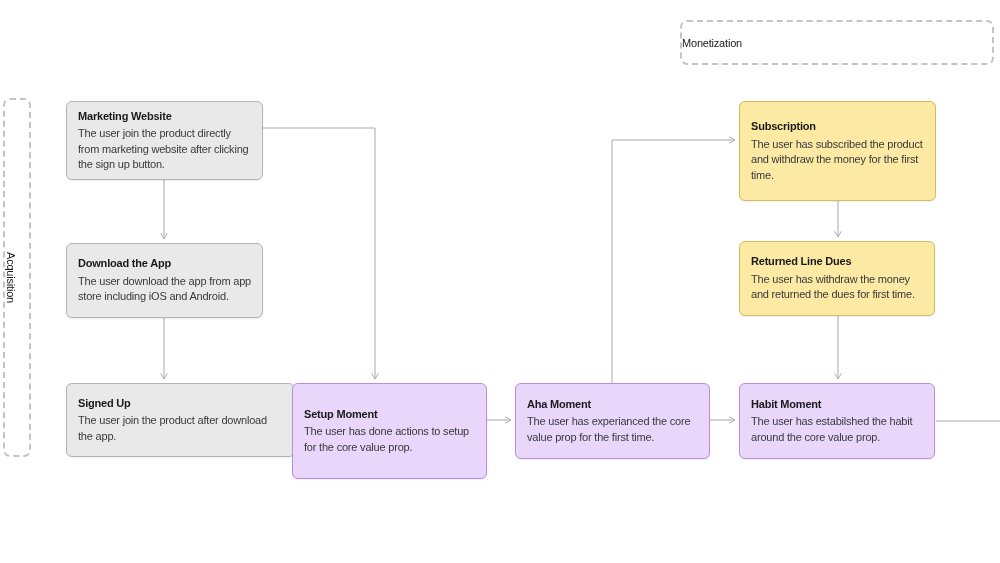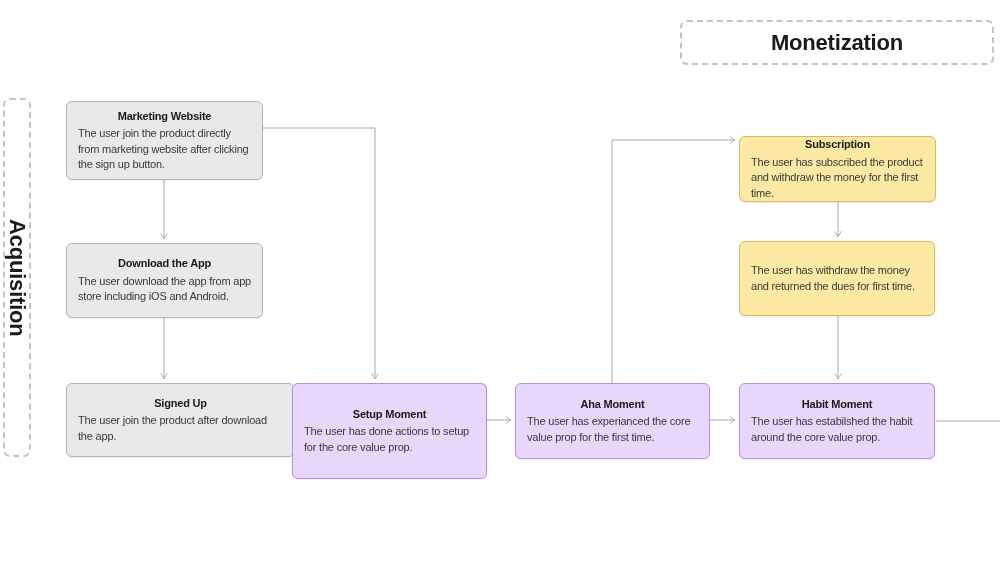--- a/index.html
+++ b/index.html
@@ -23,21 +23,20 @@
   .connector-layer path { stroke: var(--connector, #a9a9a9); stroke-width: 1; fill: none; }
 
   .node {
     position: absolute;
     border-radius: 6px;
     display: flex;
     flex-direction: column;
     justify-content: center;
     padding: 0 11px;
     box-shadow: 0 1px 2px rgba(0,0,0,0.07);
-    align-items: center;
   }
   .node .title {
     font-size: 11px;
     font-weight: bold;
     letter-spacing: -0.2px;
     color: var(--title-text, #1a1a1a);
     line-height: 15.5px;
     margin-bottom: 2px;
   }
   .node .desc {
@@ -50,33 +49,33 @@
   .node.gray   { background: var(--gray-fill,   #e9e9ea); border: 1px solid var(--gray-border,   #b4b4b6); }
   .node.purple { background: var(--purple-fill, #e9d6fb); border: 1px solid var(--purple-border, #bc8ce4); }
   .node.yellow { background: var(--yellow-fill, #fce9a4); border: 1px solid var(--yellow-border, #d9b95a); }
 
   #node-marketing-website  { left: 66px;  top: 101px; width: 197px; height: 79px; }
   #node-download-app       { left: 66px;  top: 243px; width: 197px; height: 75px; }
   #node-signed-up          { left: 66px;  top: 383px; width: 229px; height: 74px; }
   #node-setup-moment       { left: 292px; top: 383px; width: 195px; height: 96px; }
   #node-aha-moment         { left: 515px; top: 383px; width: 195px; height: 76px; }
   #node-habit-moment       { left: 739px; top: 383px; width: 196px; height: 76px; }
-  #node-subscription       { left: 739px; top: 101px; width: 197px; height: 66px; margin-top: 35px; }
+  #node-subscription       { left: 739px; top: 101px; width: 197px; height: 100px; }
   #node-returned-line-dues { left: 739px; top: 241px; width: 196px; height: 75px; }
 
   .stage {
     position: absolute;
     border: 2px dashed var(--dashed-border, #c4c4c4);
     border-radius: 7px;
     display: flex;
     align-items: center;
-    justify-content: center;
+    justify-content: flex-start;
     color: var(--title-text, #111111);
-    font-weight: bold;
-    font-size: 22px;
+    font-weight: normal;
+    font-size: 11px;
     letter-spacing: -0.2px;
     background: transparent;
   }
   #stage-monetization { left: 680px; top: 20px;  width: 314px; height: 45px; }
   #stage-activation   { left: 288px; top: 508px; width: 650px; height: 44px; }
   #stage-acquisition  { left: 3px;   top: 98px;  width: 28px;  height: 359px; }
   #stage-acquisition .stage-label { writing-mode: vertical-rl; }
 </style>
 </head>
 <body>
@@ -139,16 +138,17 @@
     <div class="title">Habit Moment</div>
     <div class="desc">The user has estabilshed the habit around the core value prop.</div>
   </div>
 
   <div class="node yellow" id="node-subscription">
     <div class="title">Subscription</div>
     <div class="desc">The user has subscribed the product and withdraw the money for the first time.</div>
   </div>
 
   <div class="node yellow" id="node-returned-line-dues">
+    <div class="title">Returned Line Dues</div>
     <div class="desc">The user has withdraw the money and returned the dues for first time.</div>
   </div>
 
 </div>
 
 </body></html>

